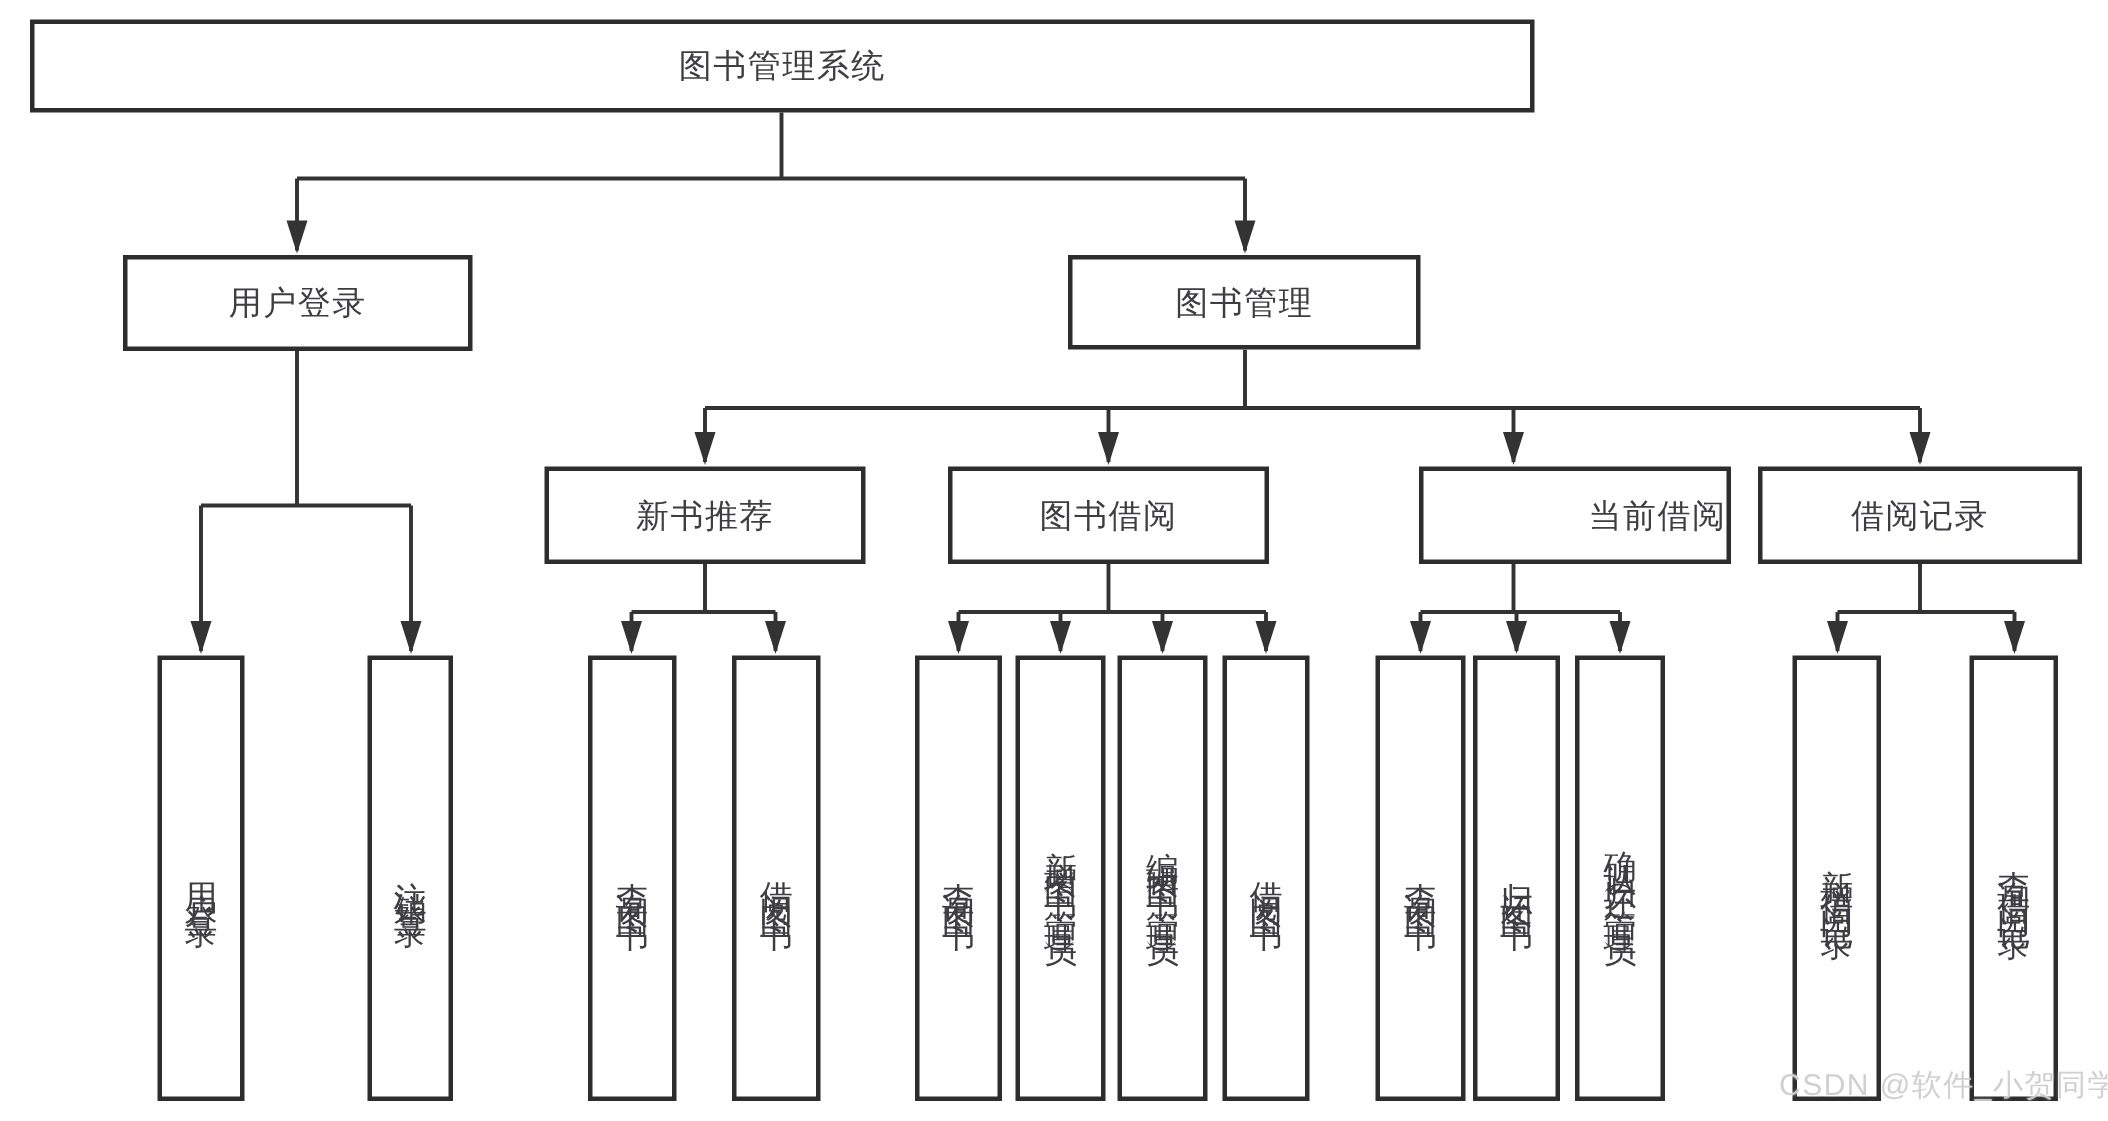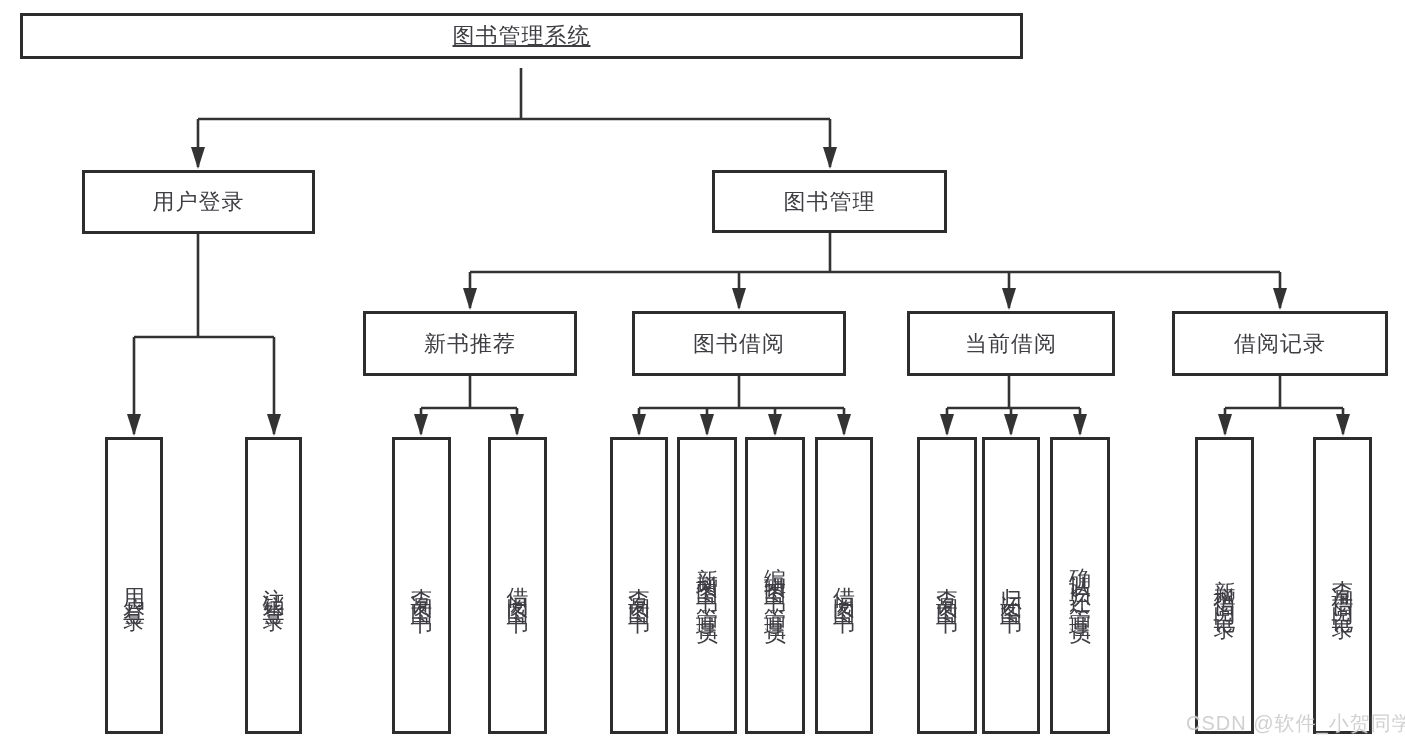--- a/index.html
+++ b/index.html
@@ -23,26 +23,26 @@
   }
   .vbox{top:437px;height:297px;}
   .vbox span{
     writing-mode:vertical-rl;
     text-orientation:mixed;
     letter-spacing:8px;
     line-height:1;
     white-space:nowrap;
   }
   
-  #n-root{left:20px;top:13px;width:1003px;height:46px;text-decoration:underline;}
+  #n-root{left:20px;top:13px;width:1003px;height:62px;}
   #n-user-login{left:82px;top:170px;width:233px;height:64px;}
   #n-book-mgmt{left:712px;top:170px;width:235px;height:63px;}
   #n-new-book{left:363px;top:311px;width:214px;height:65px;}
   #n-book-borrow{left:632px;top:311px;width:214px;height:65px;}
-  #n-current-borrow{left:907px;top:311px;width:208px;height:65px;}
+  #n-current-borrow{left:946px;top:311px;width:208px;height:65px;justify-content:flex-end;}
   #n-borrow-records{left:1172px;top:311px;width:216px;height:65px;}
   
   #l-login{left:105px;width:58px;}
   #l-logout{left:245px;width:57px;}
   #l-query1{left:392px;width:59px;}
   #l-borrow1{left:488px;width:59px;}
   #l-query2{left:610px;width:58px;}
   #l-add-book{left:677px;width:60px;}
   #l-edit-book{left:745px;width:60px;}
   #l-borrow2{left:815px;width:58px;}

